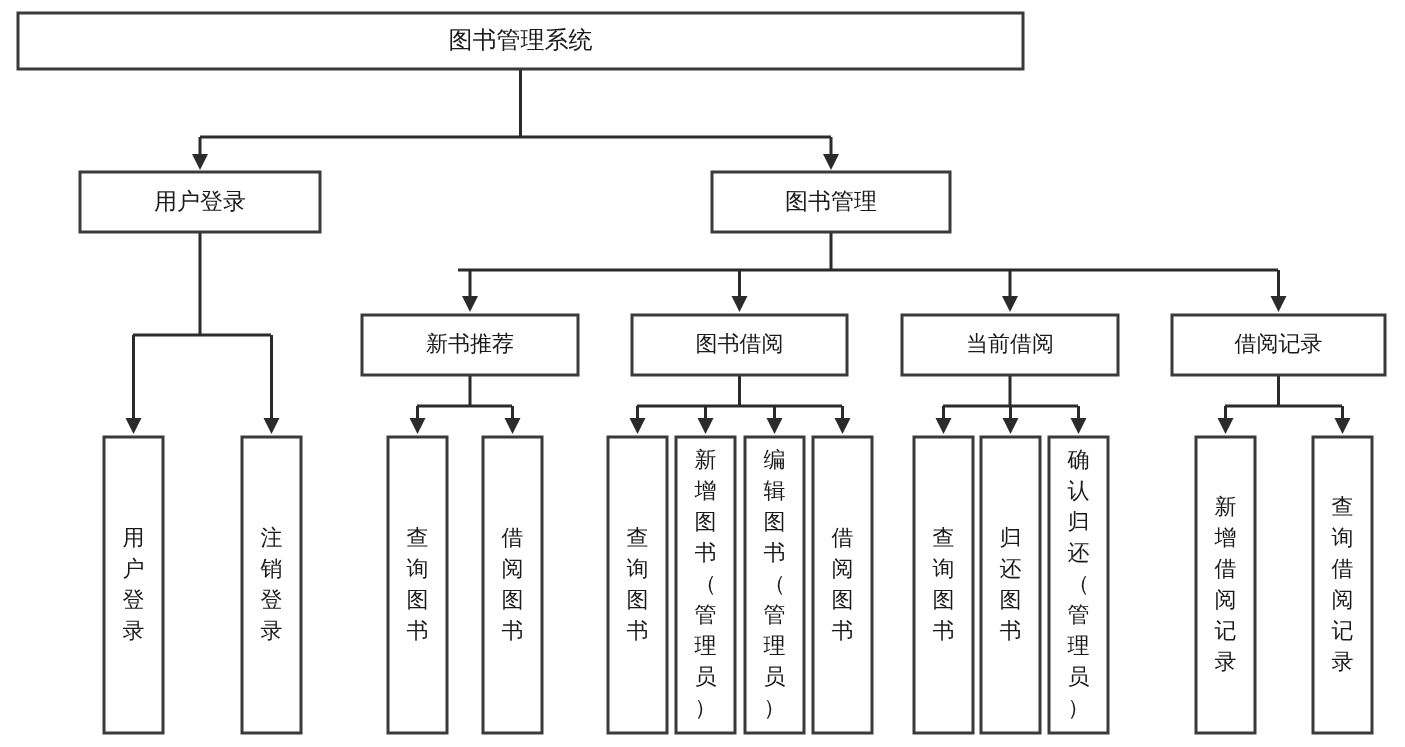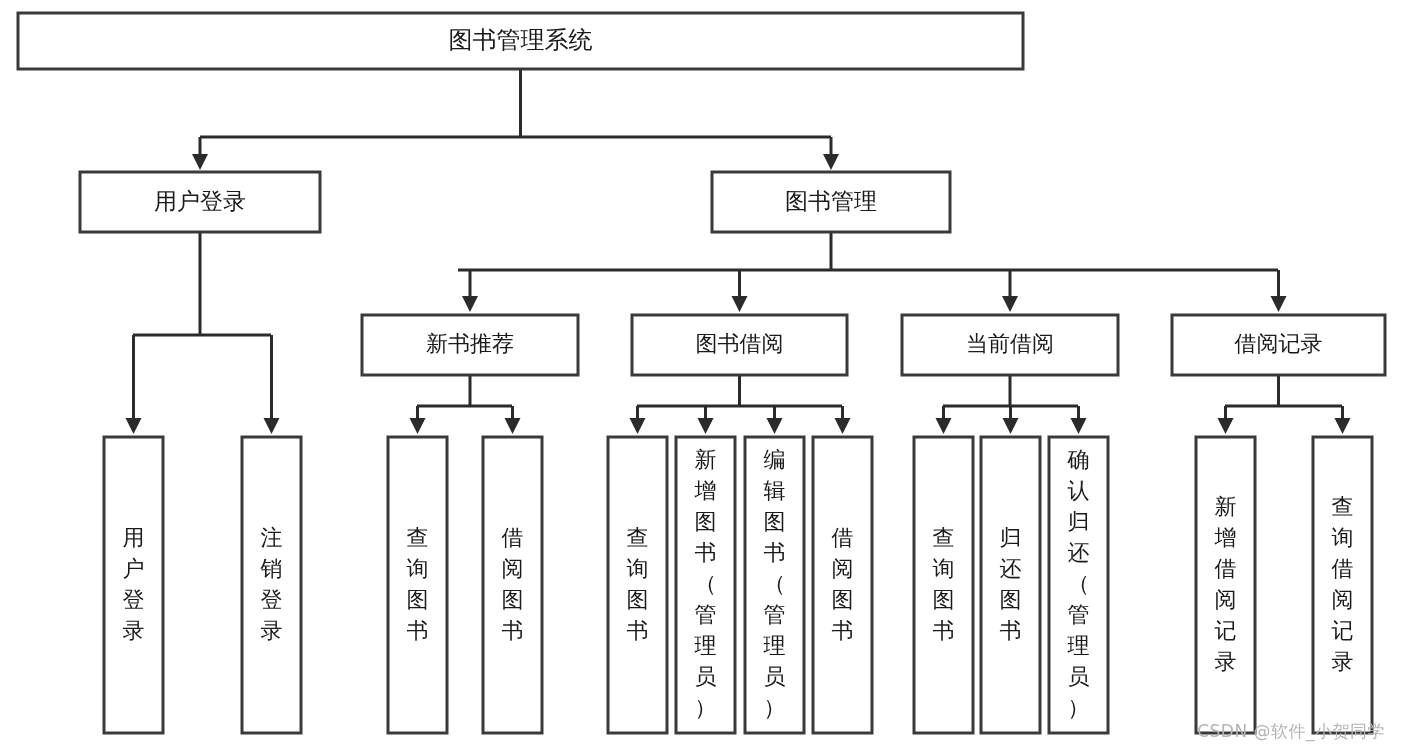--- a/index.html
+++ b/index.html
@@ -179,14 +179,13 @@
         <g>
           <rect x="1196" y="437" width="59" height="296" class="node-box"></rect>
           <text x="1225.5" class="node-label leaf-label"><tspan x="1225.5" y="507.5">新</tspan><tspan x="1225.5" y="538.5">增</tspan><tspan x="1225.5" y="569.5">借</tspan><tspan x="1225.5" y="600.5">阅</tspan><tspan x="1225.5" y="631.5">记</tspan><tspan x="1225.5" y="662.5">录</tspan></text>
         </g>
         <g>
           <rect x="1313" y="437" width="59" height="296" class="node-box"></rect>
           <text x="1342.5" class="node-label leaf-label"><tspan x="1342.5" y="507.5">查</tspan><tspan x="1342.5" y="538.5">询</tspan><tspan x="1342.5" y="569.5">借</tspan><tspan x="1342.5" y="600.5">阅</tspan><tspan x="1342.5" y="631.5">记</tspan><tspan x="1342.5" y="662.5">录</tspan></text>
         </g>
       </g>
   </svg>
-  <div class="watermark">CSDN @软件_小贺同学</div>
 </div>
 
 </body></html>

